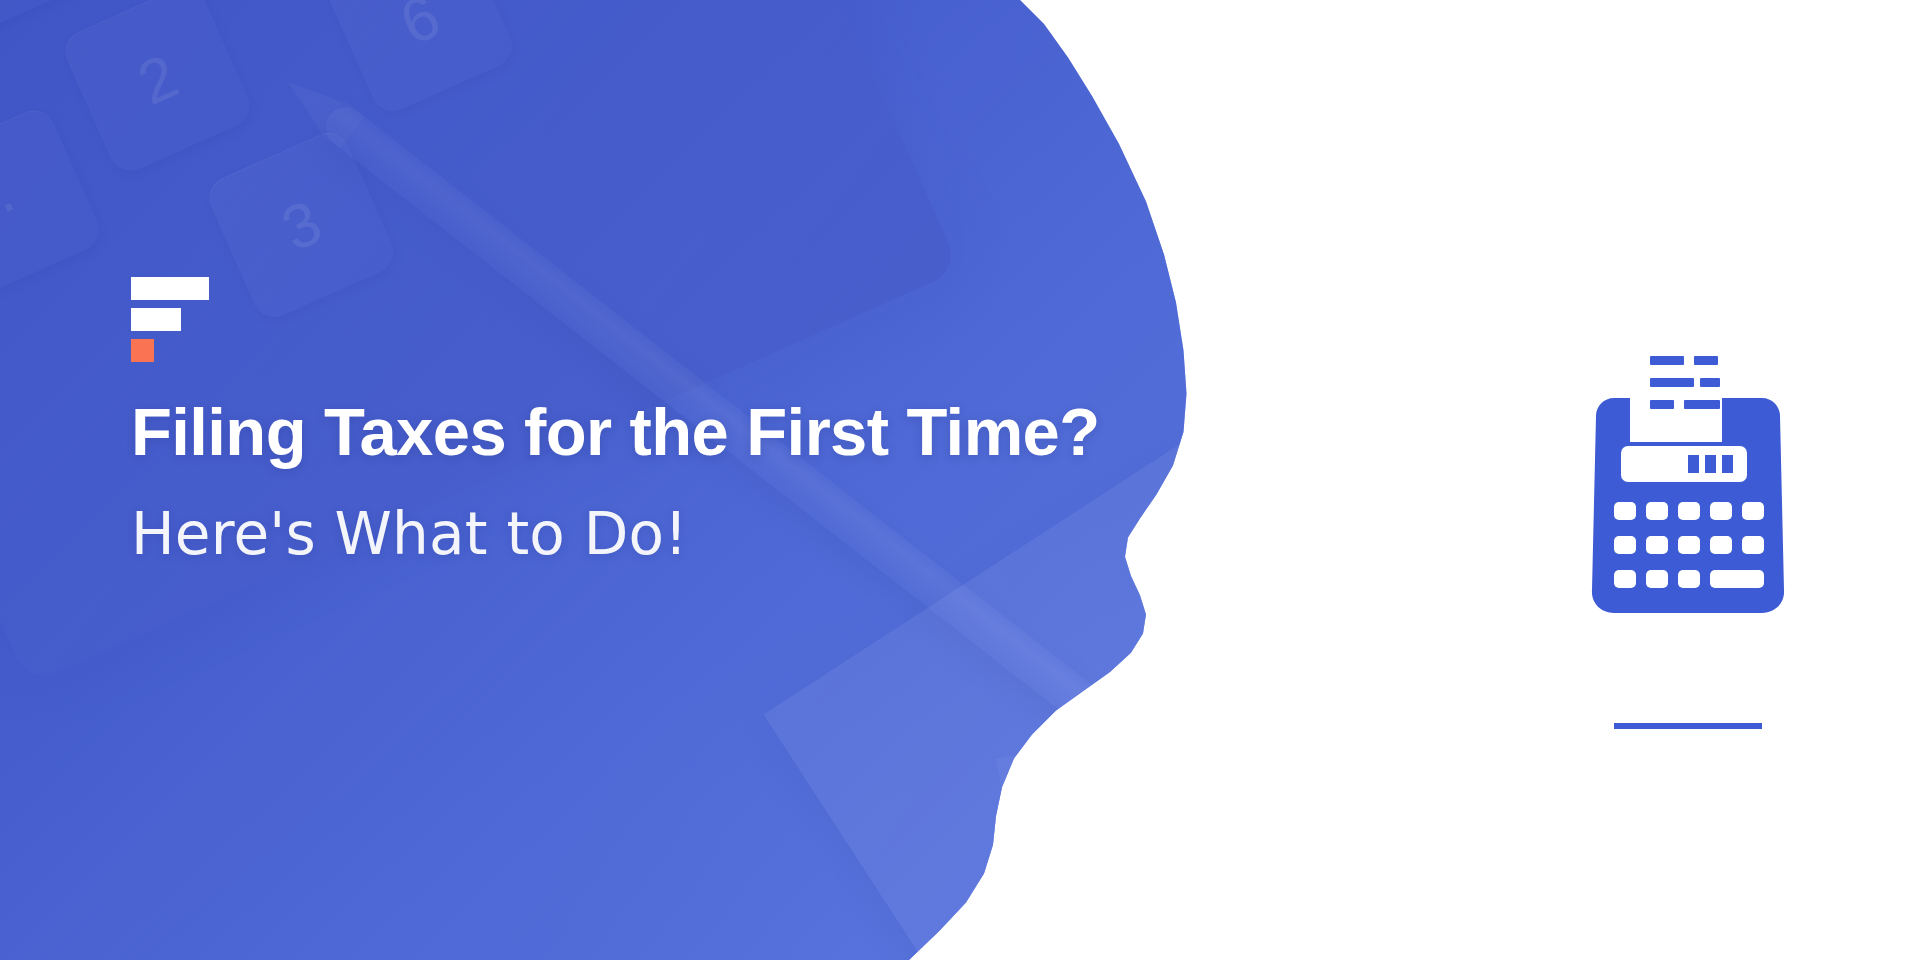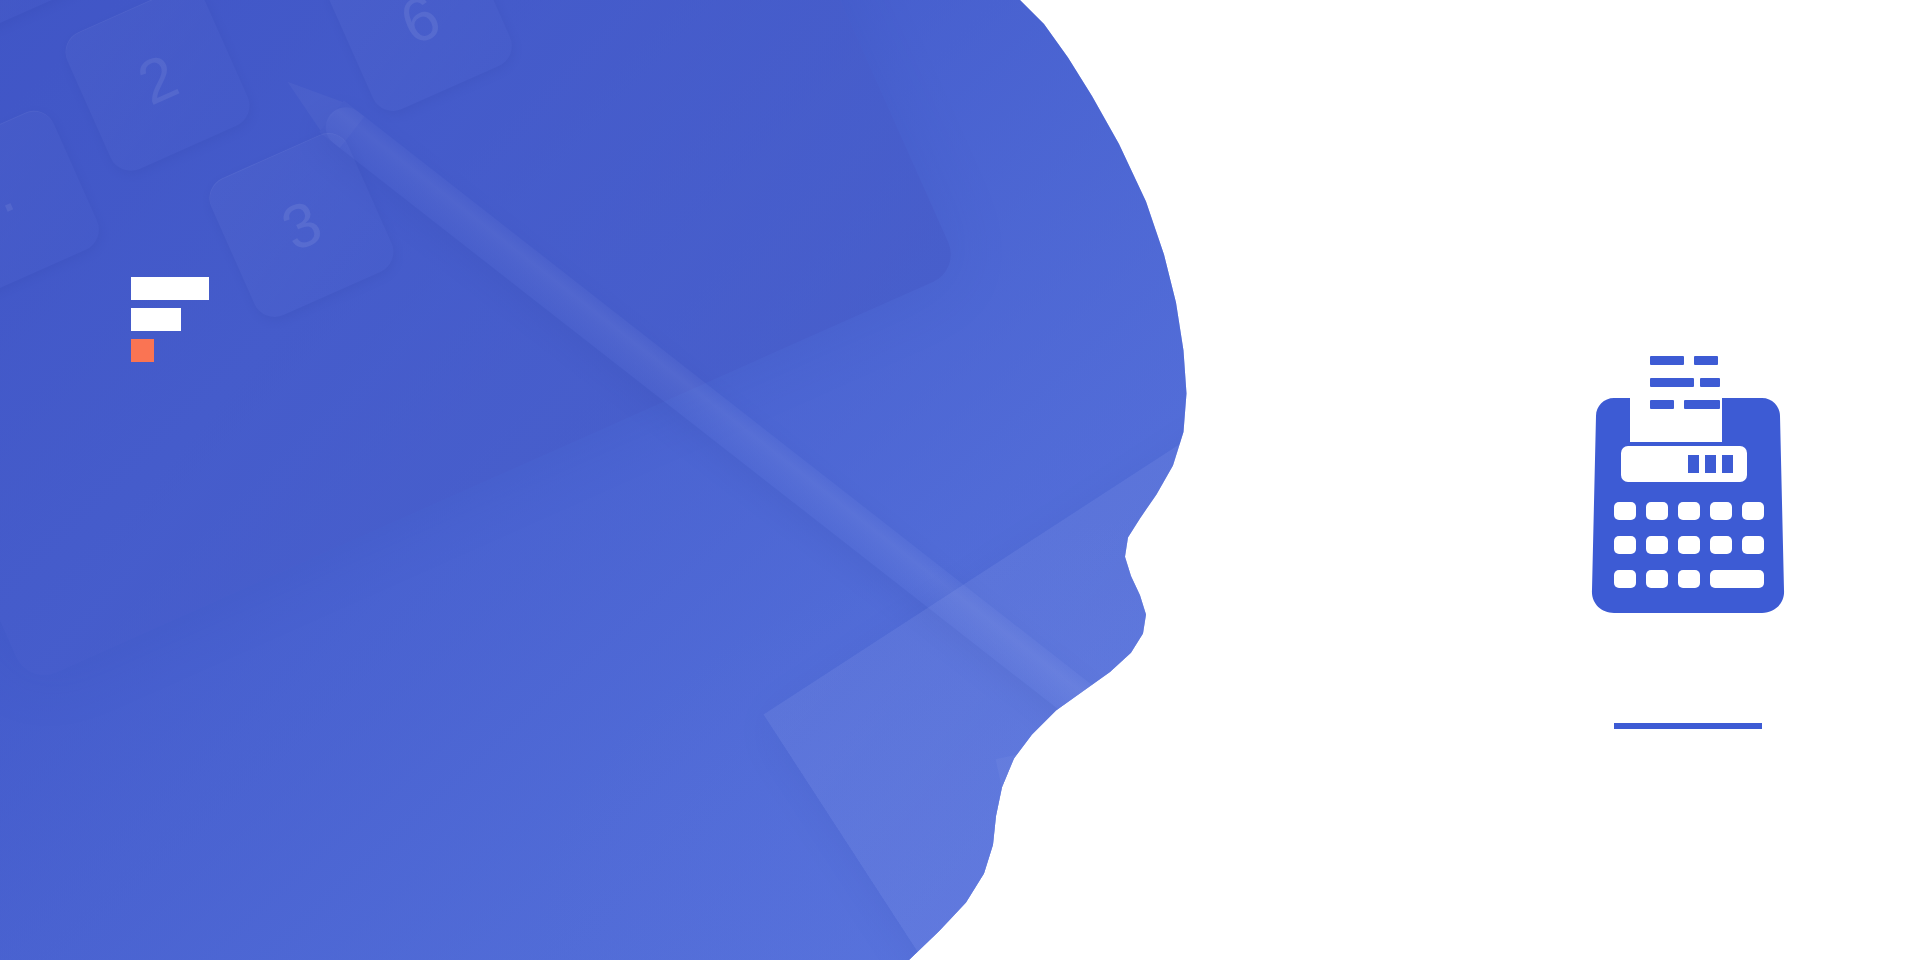--- a/index.html
+++ b/index.html
@@ -273,20 +273,22 @@
     <div class="paper-sheet2"></div>
 
     <div class="photo-tint"></div>
 
     <div class="logo-mark">
       <div class="logo-bar-1"></div>
       <div class="logo-bar-2"></div>
       <div class="logo-square"></div>
     </div>
 
+    <h1 class="headline">Filing Taxes for the First Time?</h1>
+    <h2 class="subheadline">Here's What to Do!</h2>
   </div>
 
   <div class="right-panel">
 
     <div class="calc-icon-wrap">
       <svg width="200" height="310" viewBox="0 0 200 310" aria-hidden="true">
 
         <path d="M8 106 C8 96 16 88 26 88 L174 88 C184 88 192 96 192 106
                  L196 280 C197 293 187 303 174 303 L26 303
                  C13 303 3 293 4 280 Z" fill="#3d5bd4"></path>

